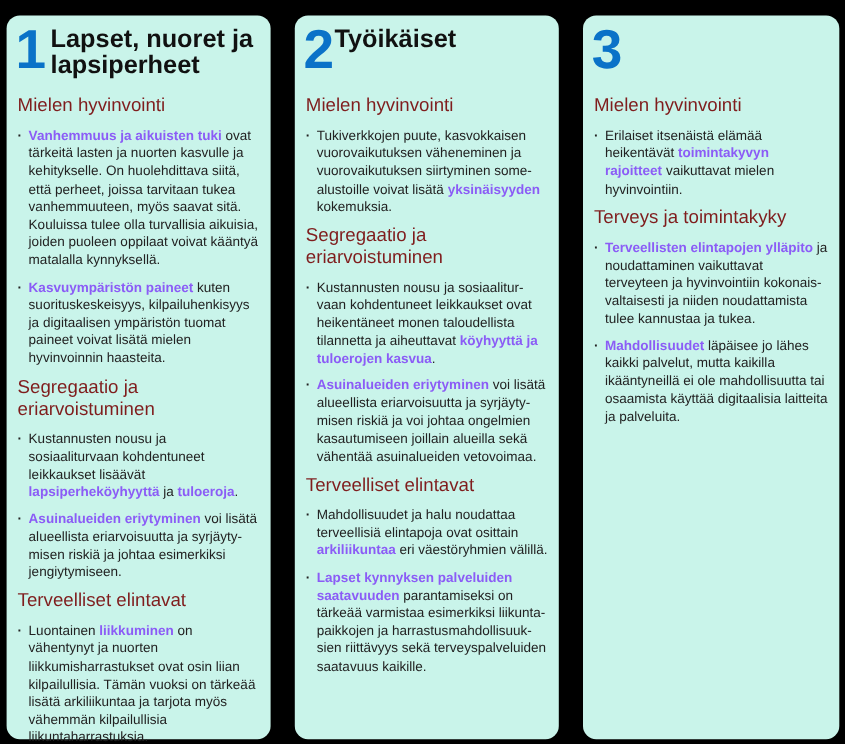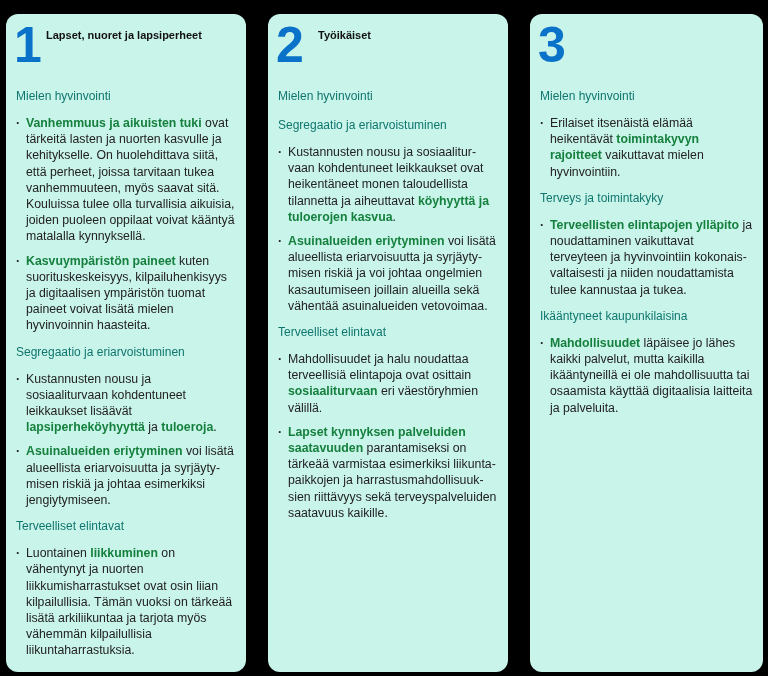--- a/index.html
+++ b/index.html
@@ -19,39 +19,39 @@
   .card-3 { left: 530px; width: 233px; }
 
   .card-header { position: relative; height: 72px; }
   .numeral {
     position: absolute; left: 8px; top: 4px;
     font-size: 50px; font-weight: bold; color: #0a72c8;
     line-height: 54px; letter-spacing: -1px;
   }
   .card-title {
     position: absolute; left: 40px; top: 10px; right: 8px;
-    font-size: 11px; font-weight: bold; line-height: 23px; color: #111;
+    font-size: 23px; font-weight: bold; line-height: 23px; color: #111;
   }
-  .card-2 .card-title, .card-3 .card-title { left: 50px; }
+  .card-2 .card-title, .card-3 .card-title { left: 36px; }
 
   .content { padding: 0 10px 0 10px; }
   .section-title {
-    font-size: 12px; line-height: 20px; font-weight: normal; color: #0f766e;
+    font-size: 17px; line-height: 20px; font-weight: normal; color: #7f1d1d;
     margin: 0 0 9px 0;
   }
   .bullets { list-style: none; margin: 0; padding: 0; }
   .bullet {
     position: relative; padding-left: 10px;
     font-size: 12.3px; line-height: 16.2px; color: #222;
     margin-bottom: 8px;
   }
   .bullet::before {
     content: "·"; position: absolute; left: 0; top: 0; font-weight: bold;
   }
-  .bullet b { font-weight: bold; color: #15803d; }
+  .bullet b { font-weight: bold; color: #8b5cf6; }
   .section { margin-bottom: 6px; }
 </style>
 </head>
 <body>
 
 <div class="card card-1">
   <div class="card-header">
     <span class="numeral">1</span>
     <span class="card-title">Lapset, nuoret ja lapsiperheet</span>
   </div>
@@ -82,33 +82,34 @@
 
 <div class="card card-2">
   <div class="card-header">
     <span class="numeral">2</span>
     <span class="card-title">Työikäiset</span>
   </div>
   <div class="content">
     <div class="section">
       <h3 class="section-title">Mielen hyvinvointi</h3>
       <ul class="bullets">
+        <li class="bullet"><span>Tukiverkkojen puute, kasvokkaisen vuorovaikutuksen väheneminen ja vuorovaikutuksen siirtyminen some-alustoille voivat lisätä </span><b>yksinäisyyden</b><span> kokemuksia.</span></li>
       </ul>
     </div>
     <div class="section">
       <h3 class="section-title">Segregaatio ja eriarvoistuminen</h3>
       <ul class="bullets">
         <li class="bullet"><span>Kustannusten nousu ja sosiaalitur­vaan kohdentuneet leikkaukset ovat heikentäneet monen taloudellista tilannetta ja aiheuttavat </span><b>köyhyyttä ja tuloerojen kasvua</b><span>.</span></li>
         <li class="bullet"><b>Asuinalueiden eriytyminen</b><span> voi lisätä alueellista eriarvoisuutta ja syrjäyty­misen riskiä ja voi johtaa ongelmien kasautumiseen joillain alueilla sekä vähentää asuinalueiden vetovoimaa.</span></li>
       </ul>
     </div>
     <div class="section">
       <h3 class="section-title">Terveelliset elintavat</h3>
       <ul class="bullets">
-        <li class="bullet"><span>Mahdollisuudet ja halu noudattaa terveellisiä elintapoja ovat osittain </span><b>sosiaaliturvaan</b><span> eri väestöryhmien välillä.</span></li>
+        <li class="bullet"><span>Mahdollisuudet ja halu noudattaa terveellisiä elintapoja ovat osittain </span><b>arkiliikuntaa</b><span> eri väestöryhmien välillä.</span></li>
         <li class="bullet"><b>Lapset kynnyksen palveluiden saatavuuden</b><span> parantamiseksi on tärkeää varmistaa esimerkiksi liikunta­paikkojen ja harrastusmahdollisuuk­sien riittävyys sekä terveyspalveluiden saatavuus kaikille.</span></li>
       </ul>
     </div>
   </div>
 </div>
 
 <div class="card card-3">
   <div class="card-header">
     <span class="numeral">3</span>
   </div>
@@ -119,19 +120,18 @@
         <li class="bullet"><span>Erilaiset itsenäistä elämää heikentävät </span><b>toimintakyvyn rajoitteet</b><span> vaikuttavat mielen hyvinvointiin.</span></li>
       </ul>
     </div>
     <div class="section">
       <h3 class="section-title">Terveys ja toimintakyky</h3>
       <ul class="bullets">
         <li class="bullet"><b>Terveellisten elintapojen ylläpito</b><span> ja noudattaminen vaikuttavat terveyteen ja hyvinvointiin kokonais­valtaisesti ja niiden noudattamista tulee kannustaa ja tukea.</span></li>
       </ul>
     </div>
     <div class="section">
-      <h3 class="section-title">Ikääntyneet kaupunkilaisina</h3>
       <ul class="bullets">
         <li class="bullet"><b>Mahdollisuudet</b><span> läpäisee jo lähes kaikki palvelut, mutta kaikilla ikääntyneillä ei ole mahdollisuutta tai osaamista käyttää digitaalisia laitteita ja palveluita.</span></li>
       </ul>
     </div>
   </div>
 </div>
 
 </body></html>

